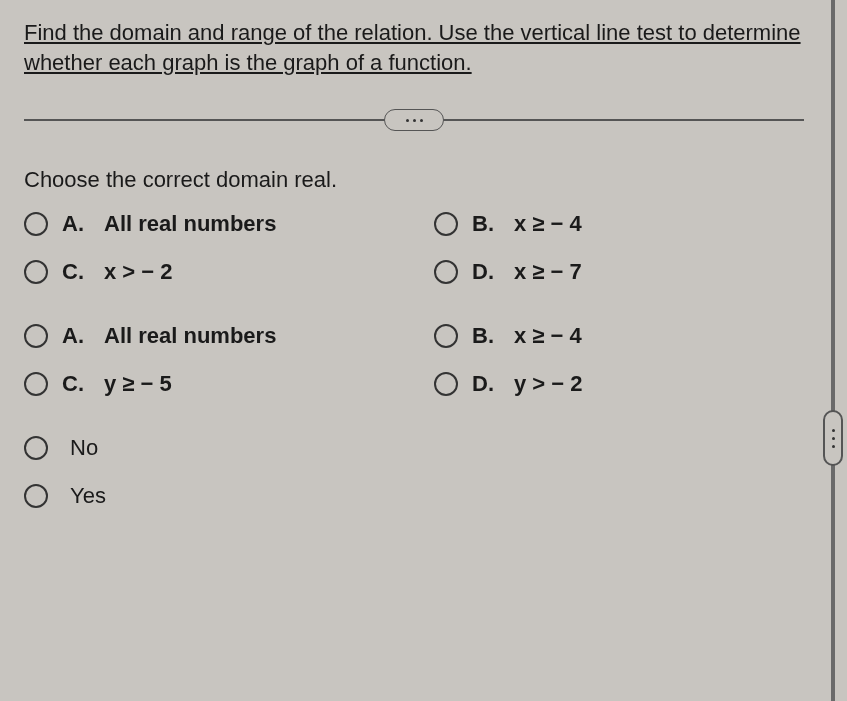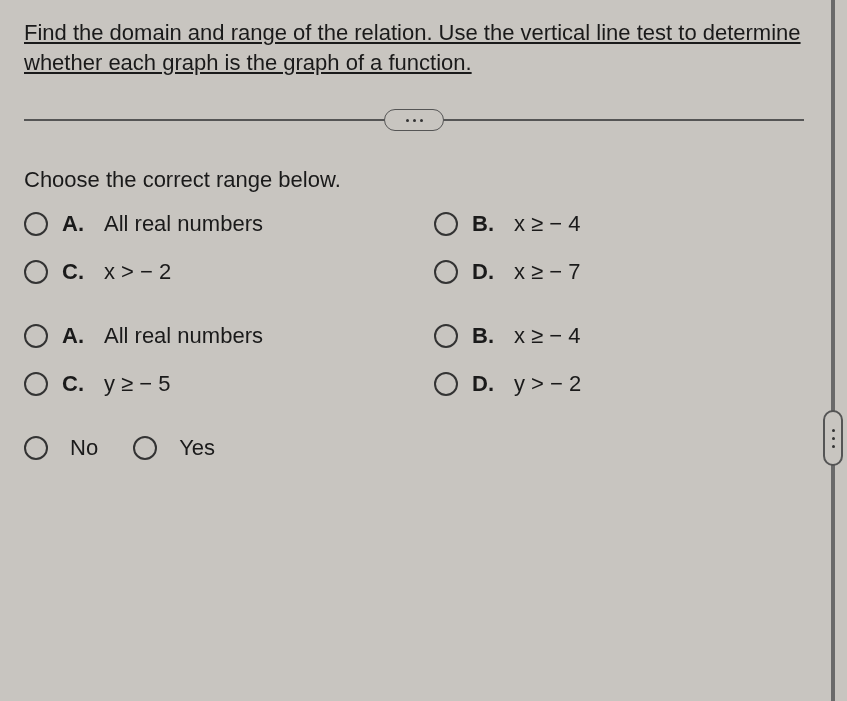--- a/index.html
+++ b/index.html
@@ -87,25 +87,26 @@
     }
     .option-label {
       font-size: 22px;
       font-weight: bold;
       color: #1a1a1a;
       min-width: 28px;
     }
     .option-text {
       font-size: 22px;
       color: #1a1a1a;
+      font-weight: bold;
     }
     .yn-list {
       display: flex;
-      flex-direction: row;
-      gap: 35px;
+      flex-direction: column;
+      gap: 22px;
     }
     .yn-option {
       display: flex;
       align-items: center;
       gap: 22px;
     }
     .yn-text {
       font-size: 22px;
       color: #1a1a1a;
     }
@@ -142,21 +143,21 @@
 
   <div class="divider-row">
     <div class="divider-line"></div>
     <div class="divider-pill">
       <span class="dot"></span>
       <span class="dot"></span>
       <span class="dot"></span>
     </div>
   </div>
 
-  <p class="section-prompt">Choose the correct range below.</p>
+  <p class="section-prompt">Choose the correct domain real.</p>
   <div class="options-grid">
     <div class="option">
       <span class="radio"></span>
       <span class="option-label">A.</span>
       <span class="option-text">All real numbers</span>
     </div>
     <div class="option">
       <span class="radio"></span>
       <span class="option-label">B.</span>
       <span class="option-text">x ≥ − 4</span>

